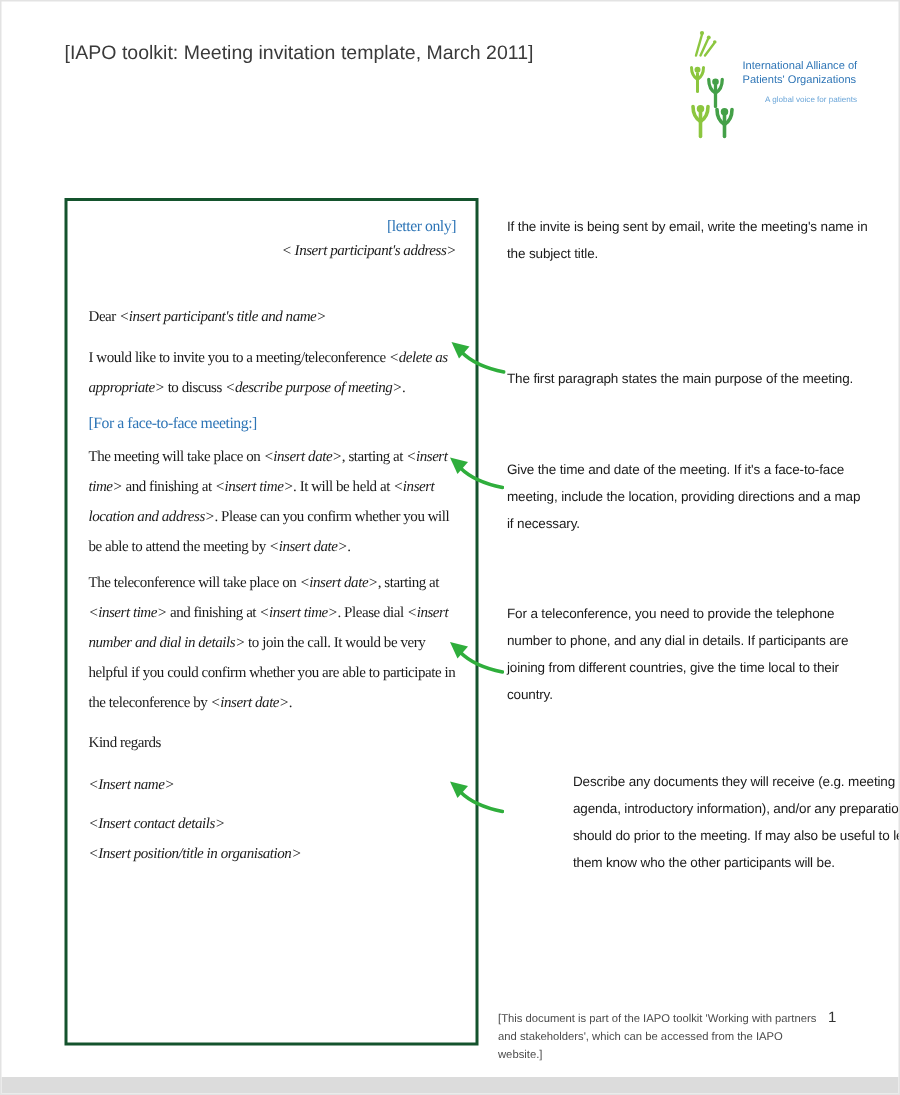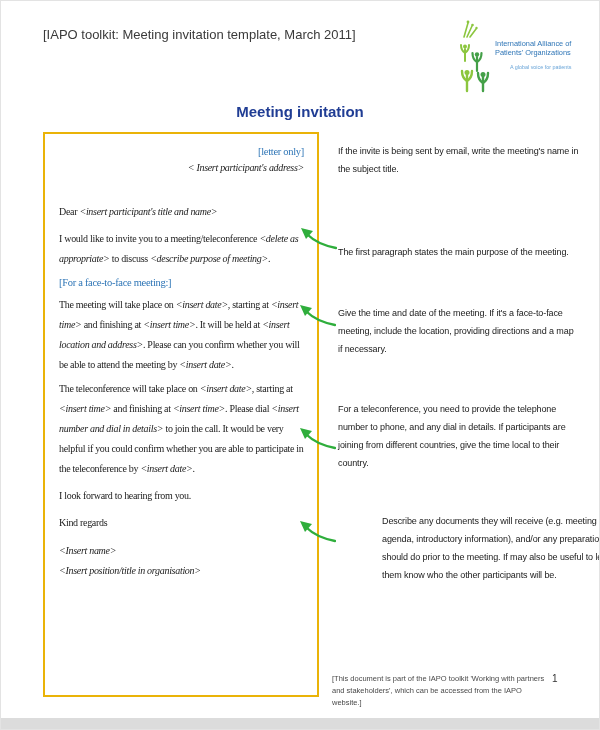--- a/index.html
+++ b/index.html
@@ -17,21 +17,21 @@
   .logo svg{flex:0 0 auto;}
   .logo-text{padding-top:24px;color:#2e75b6;font-size:7.4px;line-height:9px;white-space:nowrap;}
   .logo-tagline{font-size:5.4px;color:#6aa5d8;text-align:right;margin-top:6px;}
   .title{
     position:absolute;left:0;top:102px;width:100%;margin:0;text-align:center;
     font-size:15px;font-weight:bold;color:#203d94;
   }
   
   .letter-box{
     position:absolute;left:42px;top:131px;width:276px;height:565px;
-    border:2px solid #eab308;box-sizing:border-box;background:#fff;
+    border:2px solid #14532d;box-sizing:border-box;background:#fff;
     padding:10px 13px 0 14px;overflow:hidden;
     font-family:"Liberation Serif",serif;font-size:10px;color:#1b1b1b;
     letter-spacing:-0.3px;
   }
   .letter-box p{margin:7px 0 0;line-height:20px;}
   .right{text-align:right;}
   .blue{color:#2e75b6;}
   .tag{line-height:16px;font-size:10.5px;}
   .address{line-height:16px;}
   .salutation{margin-top:26px !important;}
@@ -104,33 +104,32 @@
       </g>
       <circle cx="26" cy="59.5" r="2.5" fill="#44a048"></circle>
     </svg>
     <div class="logo-text">
       <div>International Alliance of</div>
       <div>Patients' Organizations</div>
       <div class="logo-tagline">A global voice for patients</div>
     </div>
   </div>
 
-  <h1 class="title">Meeting invitation</h1>
 
   <div class="letter-box">
     <div class="tag blue right">[letter only]</div>
     <div class="address right"><i>&lt; Insert participant's address&gt;</i></div>
     <p class="salutation"><span>Dear </span><i>&lt;insert participant's title and name&gt;</i></p>
     <p><span>I would like to invite you to a meeting/teleconference </span><i>&lt;delete as appropriate&gt;</i><span> to discuss </span><i>&lt;describe purpose of meeting&gt;</i><span>.</span></p>
     <div class="heading blue">[For a face-to-face meeting:]</div>
     <p class="after-heading"><span>The meeting will take place on </span><i>&lt;insert date&gt;</i><span>, starting at </span><i>&lt;insert time&gt;</i><span> and finishing at </span><i>&lt;insert time&gt;</i><span>. It will be held at </span><i>&lt;insert location and address&gt;</i><span>. Please can you confirm whether you will be able to attend the meeting by </span><i>&lt;insert date&gt;</i><span>.</span></p>
     <p class="after-heading"><span>The teleconference will take place on </span><i>&lt;insert date&gt;</i><span>, starting at </span><i>&lt;insert time&gt;</i><span> and finishing at </span><i>&lt;insert time&gt;</i><span>. Please dial </span><i>&lt;insert number and dial in details&gt;</i><span> to join the call. It would be very helpful if you could confirm whether you are able to participate in the teleconference by </span><i>&lt;insert date&gt;</i><span>.</span></p>
-    <p>I look forward to hearing from you.</p>
     <p>Kind regards</p>
     <p class="sig sig-name"><i>&lt;Insert name&gt;</i></p>
+    <p class="sig sig-contact"><i>&lt;Insert contact details&gt;</i></p>
     <p class="sig sig-pos"><i>&lt;Insert position/title in organisation&gt;</i></p>
   </div>
 
   <div class="annotation a1">If the invite is being sent by email, write the meeting's name in the subject title.</div>
   <div class="annotation a2">The first paragraph states the main purpose of the meeting.</div>
   <div class="annotation a3">Give the time and date of the meeting. If it's a face-to-face meeting, include the location, providing directions and a map if necessary.</div>
   <div class="annotation a4">For a teleconference, you need to provide the telephone number to phone, and any dial in details. If participants are joining from different countries, give the time local to their country.</div>
   <div class="annotation a5">Describe any documents they will receive (e.g. meeting agenda, introductory information), and/or any preparation they should do prior to the meeting. If may also be useful to let them know who the other participants will be.</div>
 
   <svg class="arrow ar1" viewBox="0 0 37 23">

